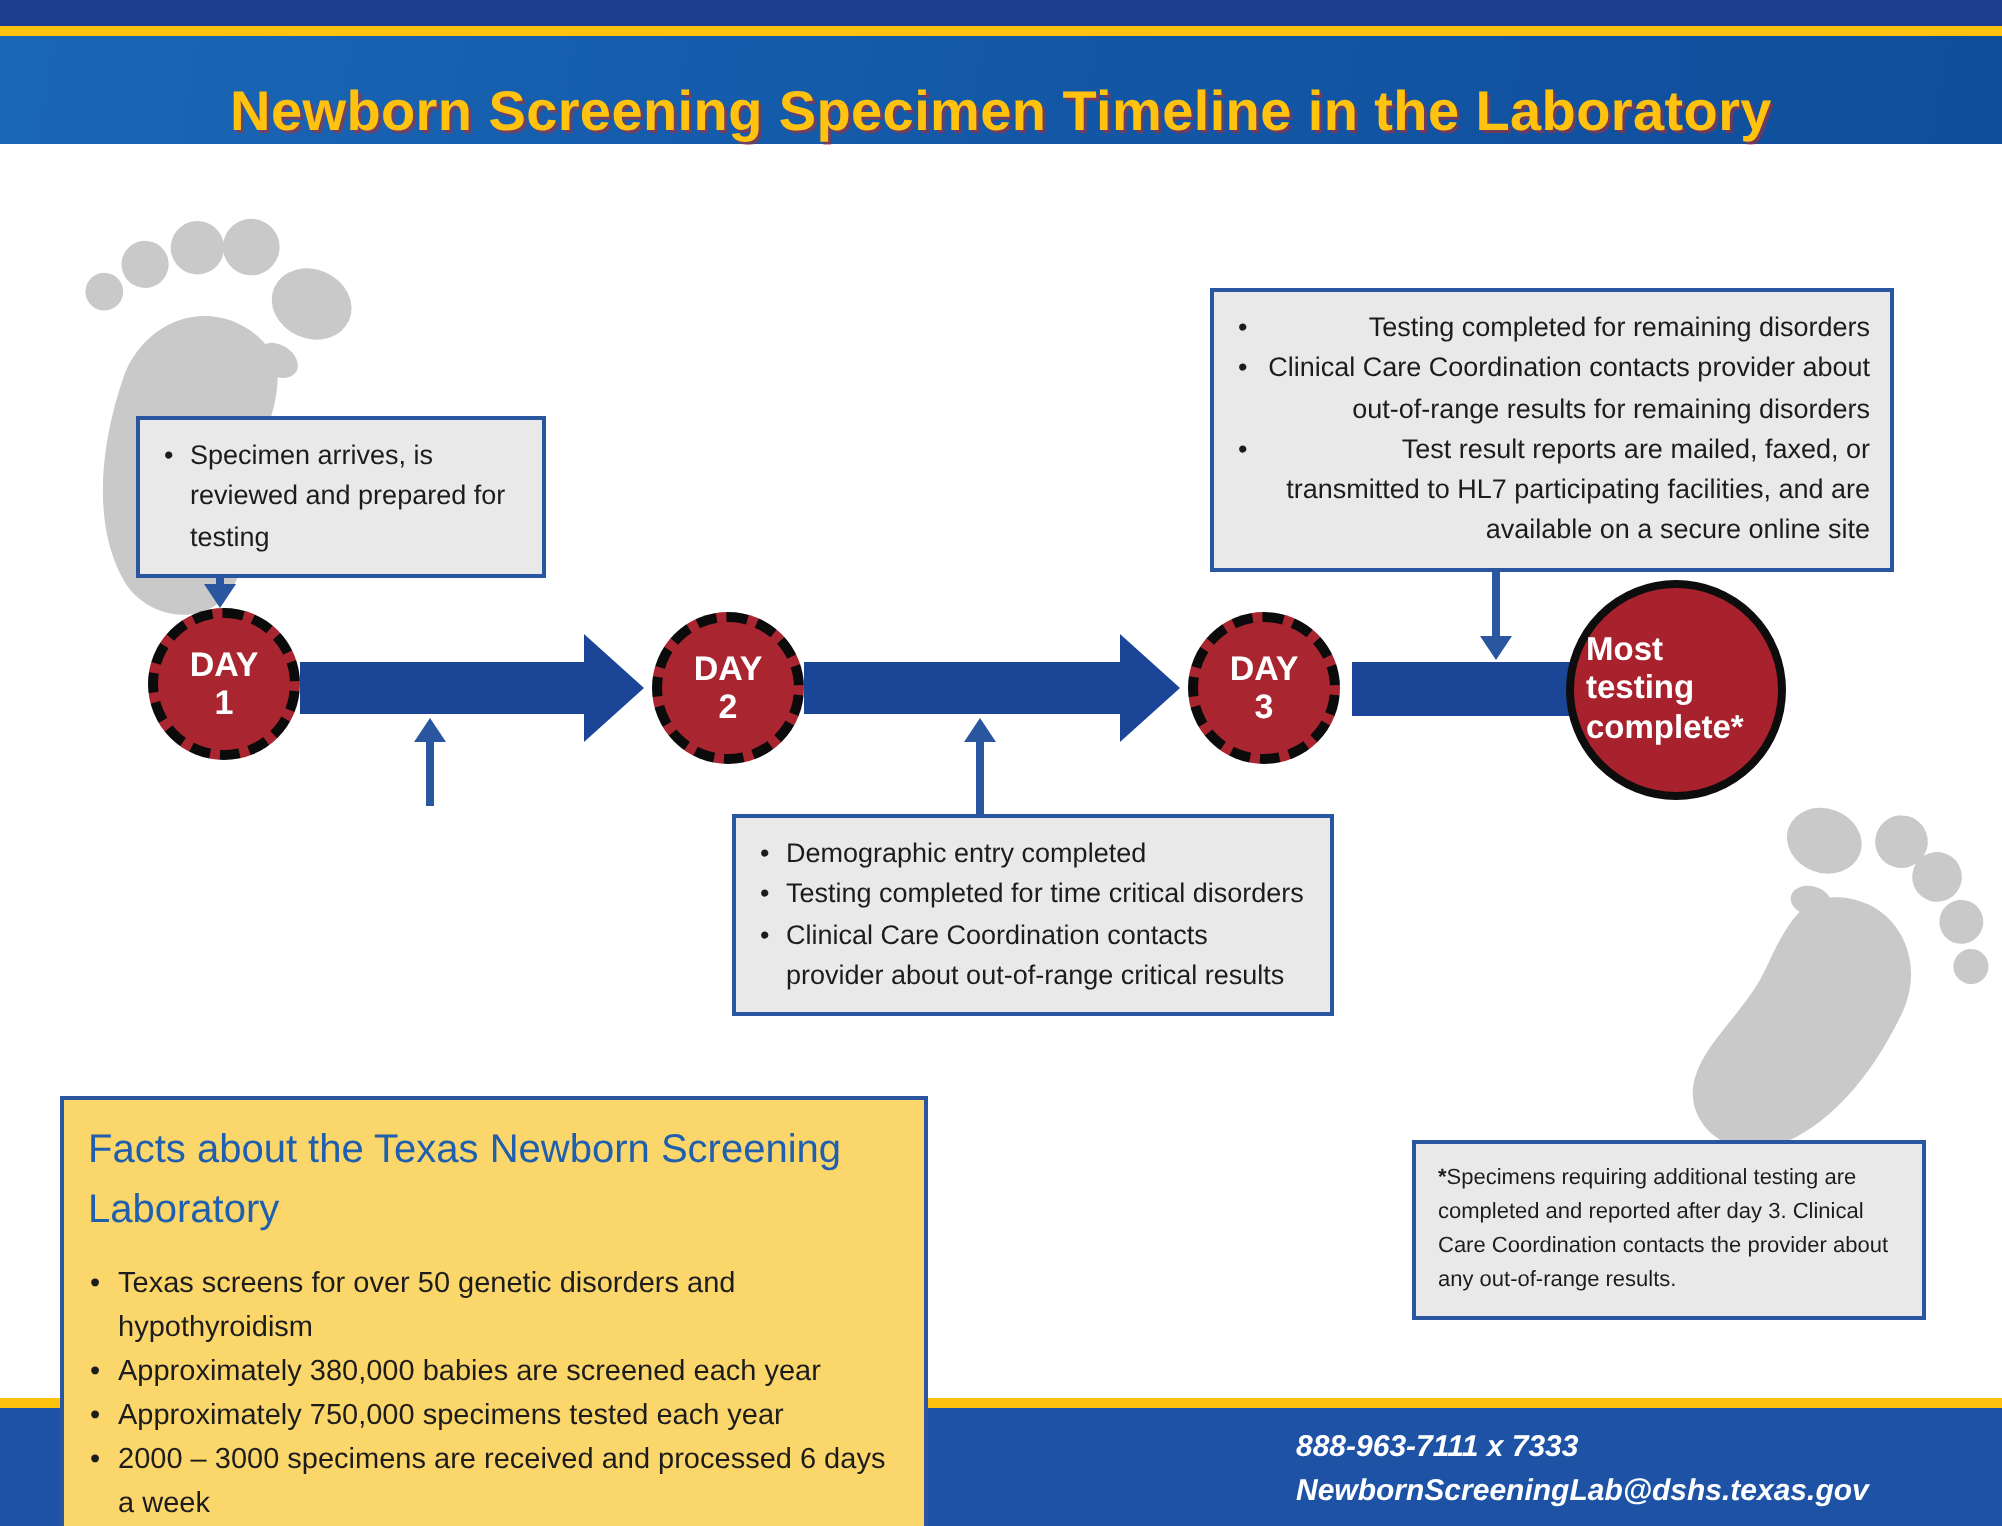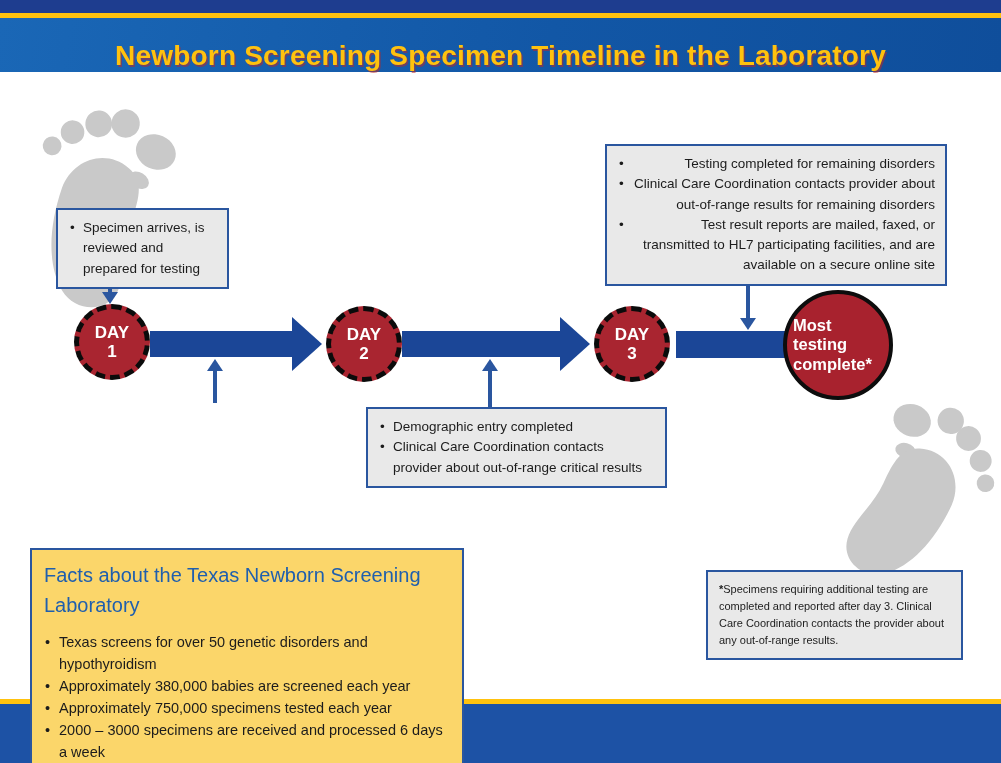--- a/index.html
+++ b/index.html
@@ -25,21 +25,21 @@
   #footprint-right { left:826px; top:386px; width:168px; height:212px; transform:rotate(38deg) scaleX(-1); }
 
   
   .infobox {
     position:absolute; z-index:3; background:#e9e9e9; border:2px solid #2a569f;
     color:#1c1c1c; font-size:13.5px; line-height:1.5; padding:8px 10px;
   }
   .infobox ul { list-style:none; }
   .infobox li { position:relative; padding-left:15px; }
   .infobox li::before { content:"\2022"; position:absolute; left:2px; }
-  #box-specimen-arrival { left:56px;  top:208px; width:173px; }
+  #box-specimen-arrival { left:68px;  top:208px; width:205px; }
   #box-testing-begin    { left:160px; top:402px; width:121px; }
   #box-day2-activities  { left:366px; top:407px; width:301px; }
   #box-day3-activities  { left:605px; top:144px; width:342px;text-align:right; }
 
   #footnote-box {
     position:absolute; z-index:3; left:706px; top:570px; width:257px;
     background:#e9e9e9; border:2px solid #2a569f; color:#1c1c1c;
     font-size:11px; line-height:1.55; padding:9px 11px;
   }
   #footnote-box b { font-weight:bold; }
@@ -206,20 +206,21 @@
   </div>
 
   <div class="infobox" id="box-specimen-arrival">
     <ul>
       <li>Specimen arrives, is reviewed and prepared for testing</li>
     </ul>
   </div>
   <div class="infobox" id="box-day2-activities">
     <ul>
       <li>Demographic entry completed</li>
+      <li>Testing completed for time critical disorders</li>
       <li>Clinical Care Coordination contacts provider about out-of-range critical results</li>
     </ul>
   </div>
   <div class="infobox" id="box-day3-activities">
     <ul>
       <li>Testing completed for remaining disorders</li>
       <li>Clinical Care Coordination contacts provider about out-of-range results for remaining disorders</li>
       <li>Test result reports are mailed, faxed, or transmitted to HL7 participating facilities, and are available on a secure online site</li>
     </ul>
   </div>
@@ -254,15 +255,19 @@
     <div class="logo-texas">TEXAS</div>
     <div class="logo-sub">
       <div>Health and Human</div>
       <div>Services</div>
     </div>
     <div class="footer-divider"></div>
     <div class="footer-dept">
       <div>Texas Department of State</div>
       <div>Health Services</div>
     </div>
+    <div class="footer-contact">
+      <div>888-963-7111 x 7333</div>
+      <div>NewbornScreeningLab@dshs.texas.gov</div>
+    </div>
   </div>
 
 </div>
 
 </body></html>

